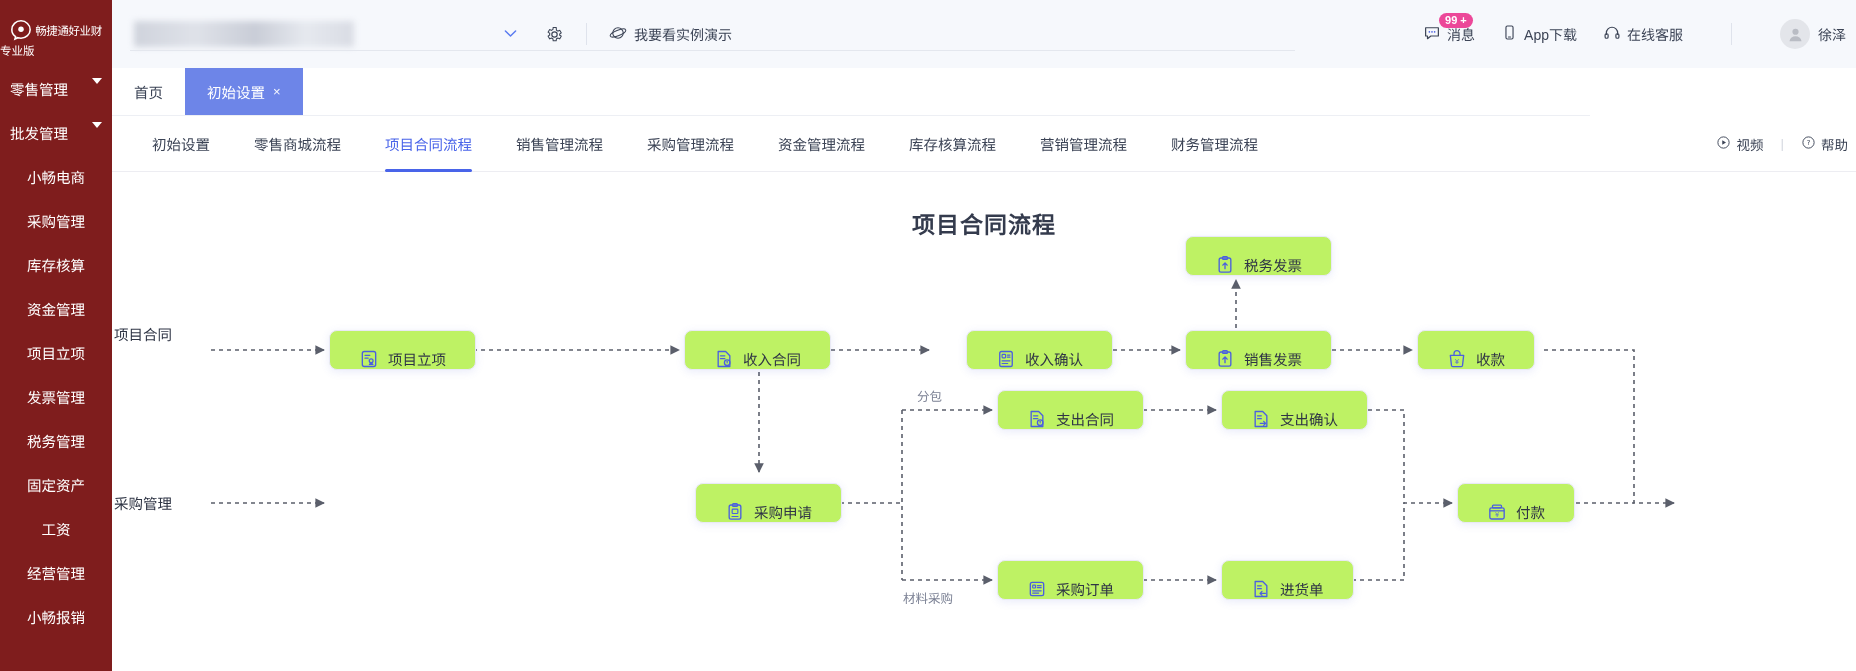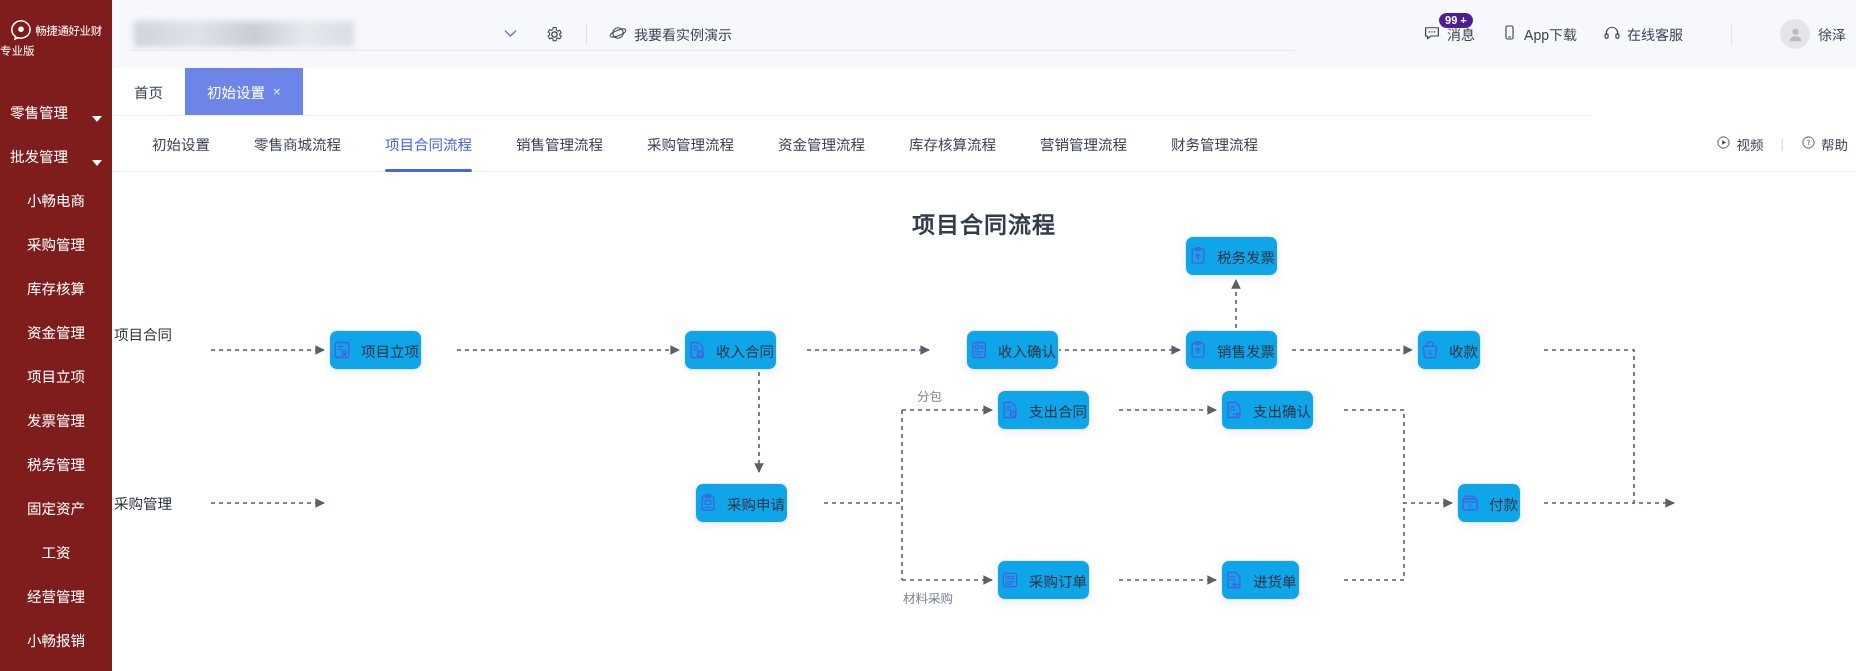--- a/index.html
+++ b/index.html
@@ -33,21 +33,21 @@
     font-size: 11.5px; color: #ffffff; white-space: nowrap;
     letter-spacing: -.4px;
   }
   .brand-sub {
     font-size: 11.5px; color: #ffffff; margin-top: 1px;
     align-self: flex-start; 
   }
   .nav { margin-top: 10px; }
   .nav-item {
     height: 44px;
-    display: flex; align-items: flex-end; justify-content: center;
+    display: flex; align-items: flex-start; justify-content: center;
     gap: 24px;
     font-size: 14.5px; color: #ffffff;
     cursor: pointer; white-space: nowrap;
   }
   .caret-down {
     width: 0; height: 0;
     border-left: 5px solid transparent;
     border-right: 5px solid transparent;
     border-top: 6px solid #ffffff;
     display: inline-block;
@@ -87,21 +87,21 @@
     margin-left: auto; display: flex; align-items: center;
     padding-right: 10px; gap: 26px;
   }
   .hr-item {
     display: flex; align-items: center; gap: 6px;
     font-size: 14px; color: #3c4456; cursor: pointer;
     position: relative; white-space: nowrap;
   }
   .badge {
     position: absolute; left: 16px; top: -11px;
-    background: #4c1d95; color: #fff;
+    background: #ec4899; color: #fff;
     font-size: 11px; font-weight: bold;
     border-radius: 9px; padding: 1px 6px 2px 6px;
     line-height: 1.15; white-space: nowrap;
   }
   .avatar-wrap { display: flex; align-items: center; gap: 8px; }
   .avatar {
     width: 30px; height: 30px; border-radius: 50%;
     background: #e3e5ea; display: flex; align-items: center; justify-content: center;
   }
   .user-name { font-size: 14px; color: #3c4456; white-space: nowrap; }
@@ -164,23 +164,23 @@
 
   
   .canvas { position: relative; width: 1744px; height: 420px; }
   .canvas svg.wires {
     position: absolute; left: 0; top: 0;
     width: 1744px; height: 420px;
     pointer-events: none;
   }
   .node {
     position: absolute;
-    display: flex; align-items: center; gap: 9px;
-    height: 40px; padding: 0 2px;
-    background: #0ea5e9;
+    display: flex; align-items: flex-end; gap: 9px;
+    height: 40px; padding: 0 29px;
+    background: #bef264;
     border: 1px solid #e9e9f5;
     border-radius: 8px;
     box-shadow: 0 2px 9px rgba(90,110,220,.13);
     font-size: 14.5px; color: #2f3545;
     white-space: nowrap; cursor: pointer;
   }
   .node-icon { width: 20px; height: 20px; flex: 0 0 auto; display: block; }
   .rowlabel {
     position: absolute;
     font-size: 14.5px; color: #2f3545; white-space: nowrap;

